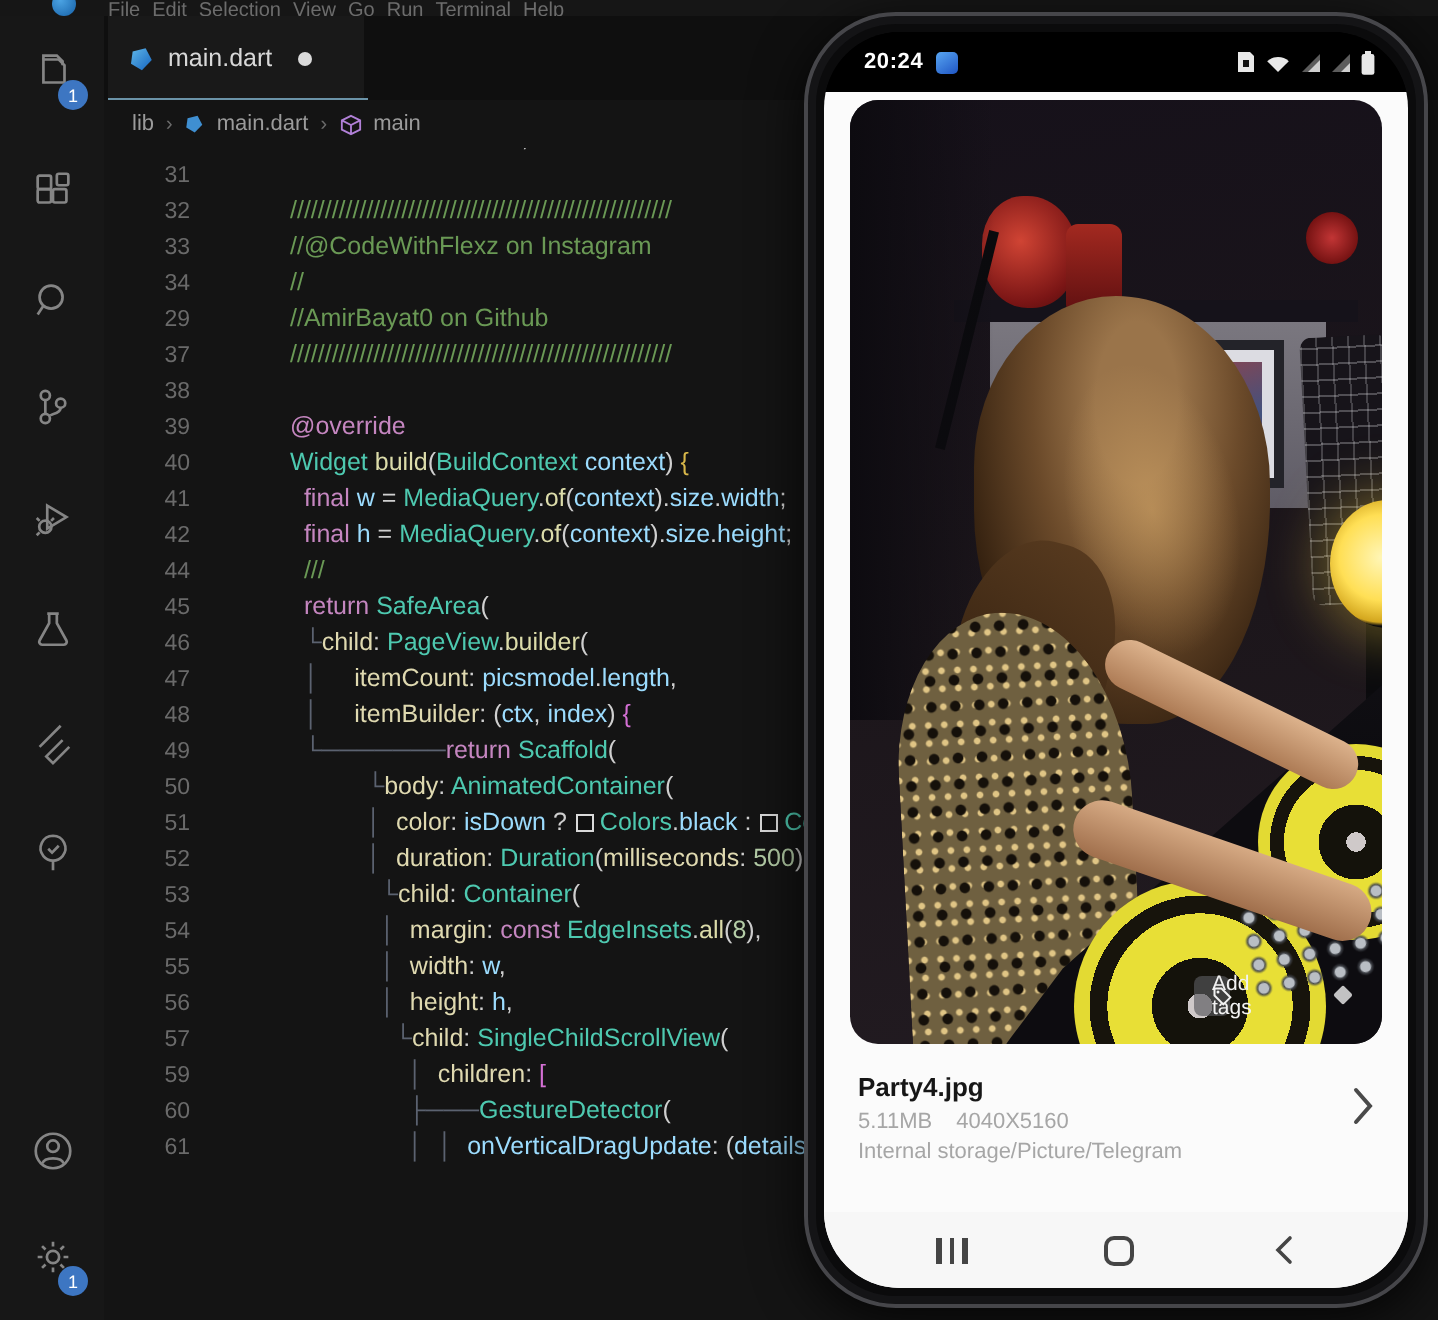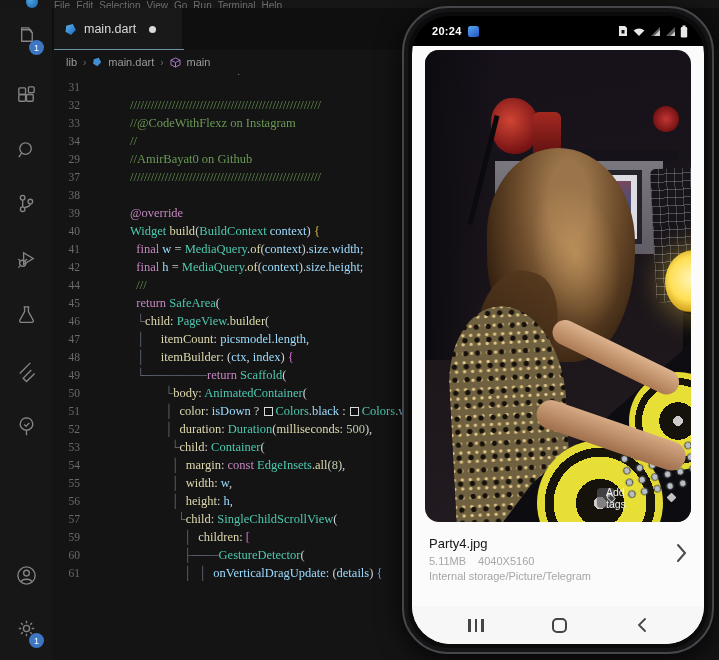--- a/index.html
+++ b/index.html
@@ -24,21 +24,21 @@
 
   
   .editor{position:absolute;left:52px;top:8px;right:0;bottom:0;background:#141414;z-index:1}
   .tabbar{position:relative;height:42px;background:#0f0f0f;z-index:3}
   .tab{position:absolute;left:2px;top:0;height:42px;width:128px;background:#191919;display:flex;align-items:center;gap:7px;padding:0 10px}
   .tab .label{font-size:12.5px;color:#d8d8d8}
   .tab .dot{width:7px;height:7px;border-radius:50%;background:#dadada;margin-left:6px}
   .tab-underline{position:absolute;left:2px;top:41px;width:130px;height:2px;background:var(--accent)}
   .breadcrumb{position:relative;z-index:3;height:24px;background:#141414;display:flex;align-items:center;gap:6px;padding-left:14px;font-size:11px;color:#9b9b9b}
   .breadcrumb .sep{color:#6b6b6b;font-size:10px}
-  .code{position:absolute;top:52px;left:0;right:0;z-index:1;font-family:Liberation Serif, serif;font-size:12.5px}
+  .code{position:absolute;top:52px;left:15px;right:0;z-index:1;font-family:Liberation Sans, sans-serif;font-size:12.5px}
   .cl{height:18px;line-height:18px;white-space:pre}
   .cl .ln{display:inline-block;width:28px;text-align:right;color:var(--lnum);font-size:11.5px}
   .cl .src{padding-left:50px}
   .tk-com{color:var(--com)} .tk-kw{color:var(--kw)} .tk-kwb{color:var(--kwb)}
   .tk-type{color:var(--type)} .tk-fn{color:var(--fn)} .tk-var{color:var(--varc)}
   .tk-prop{color:var(--prop)} .tk-pun{color:var(--pun)} .tk-num{color:var(--num)}
   .tk-gd{color:var(--gd)} .tk-br1{color:var(--br1)} .tk-br2{color:var(--br2)} .tk-br3{color:var(--br3)}
   .tk-sw{display:inline-block;width:9px;height:9px;border:1.5px solid #dadada;background:#101010;margin:0 3px 0 1px;vertical-align:-1px}
 
   
@@ -72,21 +72,21 @@
   .ph-deck{inset:0;clip-path:polygon(24% 104%,40% 92%,100% 62%,100% 104%);background:linear-gradient(180deg,#211e26,#0d0c10 70%)}
   .ph-tt1{left:204px;top:322px;width:98px;height:98px;border-radius:50%;background:radial-gradient(circle,#cfc9c9 0 7%,#14120b 7% 27%,#e8df36 27% 52%,#17140c 52% 62%,#e3da33 62% 82%,#100e08 82%)}
   .ph-tt2{left:112px;top:390px;width:126px;height:126px;border-radius:50%;background:radial-gradient(circle,#cfc9c9 0 7%,#14120b 7% 27%,#e8df36 27% 52%,#17140c 52% 62%,#e3da33 62% 82%,#100e08 82%)}
   .ph-knobs{left:196px;top:396px;width:76px;height:48px;transform:rotate(-12deg);background-image:radial-gradient(circle,#b9bec4 2.5px,#43464c 3px,rgba(0,0,0,0) 4.5px);background-size:13px 12px}
   .ph-arm1{left:128px;top:268px;width:138px;height:25px;border-radius:14px;background:linear-gradient(#dcb28c,#ad7b55);transform:rotate(26deg);transform-origin:8px 50%}
   .ph-arm2{left:112px;top:348px;width:156px;height:29px;border-radius:16px;background:linear-gradient(#d6aa84,#a06f4c);transform:rotate(19deg);transform-origin:8px 50%}
   .ph-sparkle{left:243px;top:444px;width:7px;height:7px;background:#fff;opacity:.75;transform:rotate(45deg);border-radius:1px}
   .addtags{left:172px;top:438px;height:20px;padding:0 9px;border-radius:4px;background:rgba(88,88,92,.66);color:#f2f2f2;font-size:10.5px;display:inline-flex;align-items:center;gap:5px}
 
   .fileinfo{padding:14px 16px 0 17px;position:relative}
-  .fname{font-size:13px;font-weight:normal;color:#161616}
+  .fname{font-size:13px;font-weight:bold;color:#161616}
   .fmeta{margin-top:4px;font-size:11px;color:#a6a6a6;display:flex;gap:12px}
   .fpath{margin-top:3px;font-size:11px;color:#a6a6a6}
   .fchev{position:absolute;right:16px;top:20px}
 
   .pnav{margin-top:auto;height:38px;background:#f7f7f7;display:flex;align-items:center;justify-content:space-between;padding:0 56px}
   .nav-recents{display:flex;gap:4px}
   .nav-recents i{display:block;width:2.5px;height:13px;background:#454545}
   .nav-home{width:15px;height:15px;border:2px solid #454545;border-radius:5px}
 </style>
 </head>

